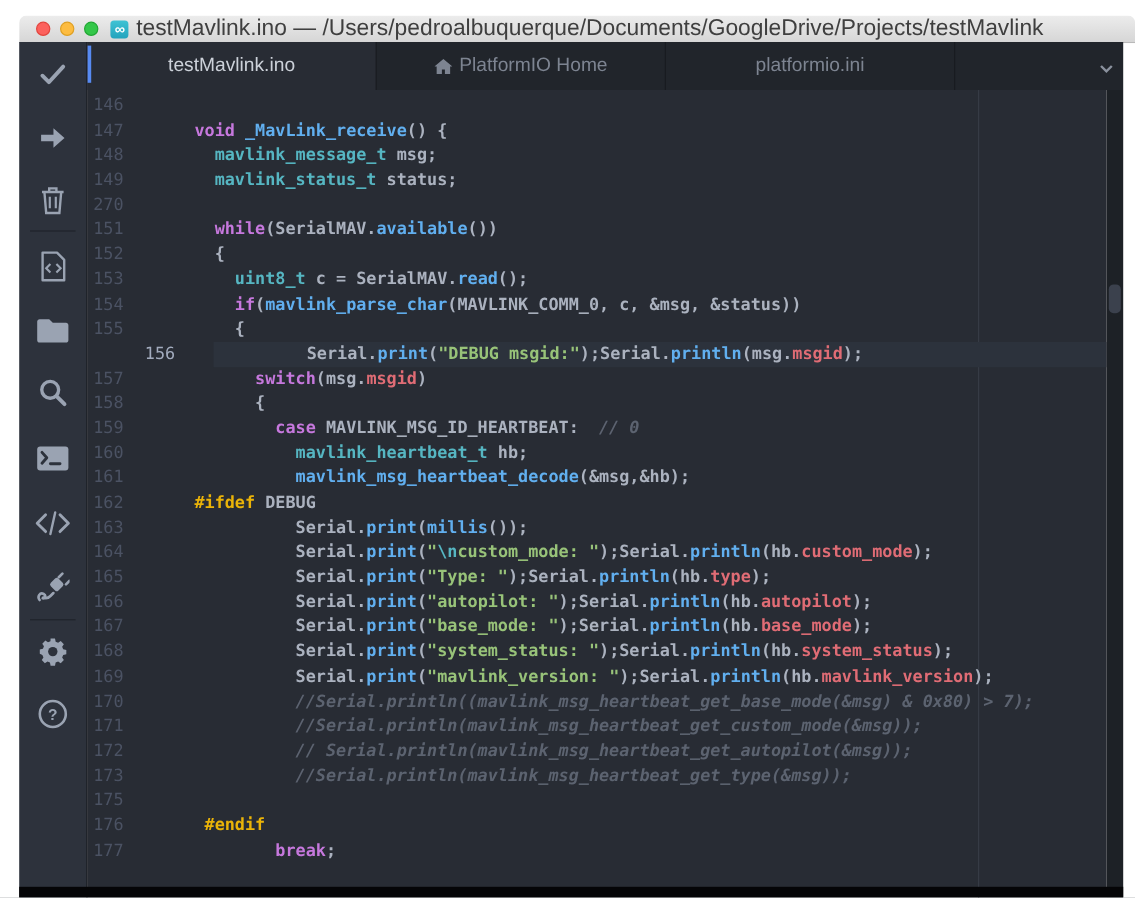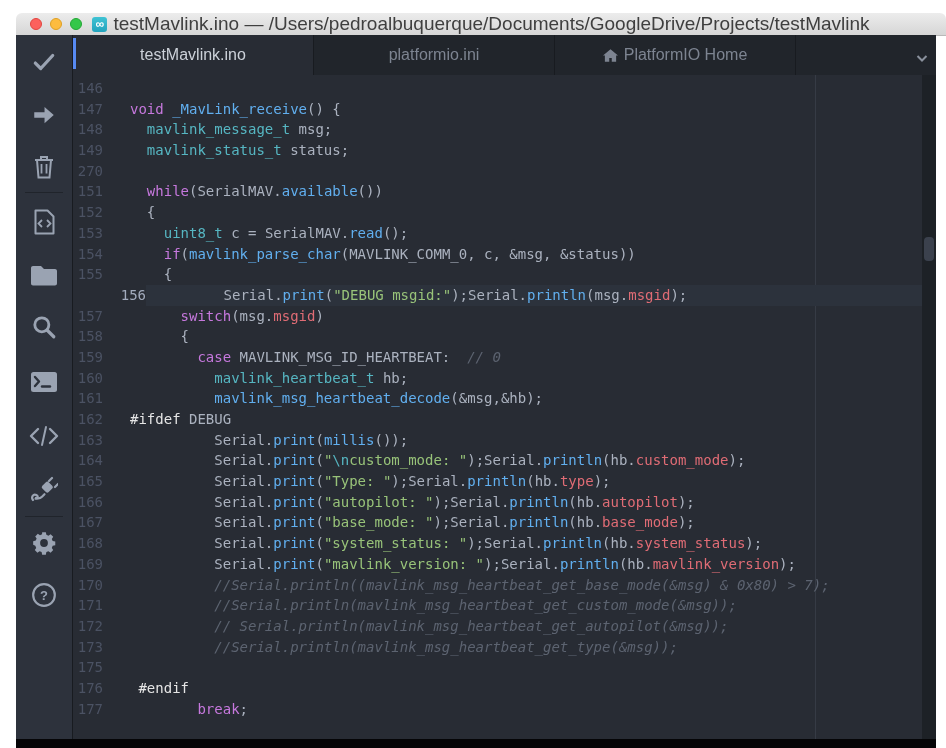--- a/index.html
+++ b/index.html
@@ -28,26 +28,26 @@
   .accent{position:absolute;left:0;top:3px;width:3px;height:31px;background:#578af2;}
   .tab{width:241px;height:40px;display:flex;align-items:center;justify-content:center;gap:6px;
        font-size:16px;color:#7d8491;border-right:1px solid #181b20;box-sizing:border-box;}
   .tab.active{background:#282c34;color:#ccd1d9;}
   .tab-overflow{position:absolute;right:8px;top:14px;}
   
   .editor{position:absolute;left:73px;top:75px;width:849px;height:673px;background:#282c34;
           font-family:"DejaVu Sans Mono","Liberation Mono",monospace;font-size:14px;}
   .wrapguide{position:absolute;left:742px;top:0;width:1px;height:673px;background:#363b45;}
   #code-lines{position:absolute;left:0;top:3px;width:849px;}
-  .row{display:flex;height:20.7px;line-height:20.7px;white-space:pre;position:relative;}
+  .row{display:flex;height:20.7px;line-height:20.7px;white-space:pre;position:relative;gap:32px;}
   .gutter{flex:0 0 30px;text-align:right;color:#4b5263;}
-  .code-area{flex:1;padding-left:27px;color:#abb2bf;}
+  .code-area{flex:1;padding-left:27px;color:#abb2bf;font-weight:bold;}
   .row.active .code-area{background:#2c323c;}
   .row.active .gutter{color:#a2abbd;margin-left:43px;}
-  .tok-k{color:#c678dd;} .tok-n{color:#e5e5e5;} .tok-t{color:#56b6c2;}
+  .tok-k{color:#c678dd;} .tok-n{color:#eab308;} .tok-t{color:#56b6c2;}
   .tok-f{color:#61afef;} .tok-s{color:#98c379;} .tok-e{color:#56b6c2;}
   .tok-r{color:#e06c75;} .tok-c{color:#5c6370;font-style:italic;}
   
   .scrolltrack{position:absolute;left:922px;top:75px;width:14px;height:673px;background:#1d2126;}
   .scrollthumb{position:absolute;left:2px;top:162px;width:10px;height:24px;background:#3b414d;border-radius:4px;}
   
   .blackbar{position:absolute;left:16px;top:739px;width:920px;height:9px;background:#050507;z-index:5;}
 </style>
 </head>
 <body>
@@ -145,27 +145,27 @@
         </svg>
     </div>
   </div>
 
   <div class="tabbar">
     <div class="accent"></div>
     <div class="tab active">
       <span>testMavlink.ino</span>
     </div>
     <div class="tab">
-      <span>platformio.ini</span>
-    </div>
-    <div class="tab">
       <svg width="15" height="13" viewBox="0 0 24 20">
           <path d="M12 0L0 10h3v10h7v-6h4v6h7V10h3z" fill="#7d8491"></path>
         </svg>
       <span>PlatformIO Home</span>
+    </div>
+    <div class="tab">
+      <span>platformio.ini</span>
     </div>
     <div class="tab-overflow">
       <svg width="12" height="9" viewBox="0 0 12 9">
           <path d="M1.5 2l4.5 4.5L10.5 2" stroke="#8a919d" stroke-width="2" fill="none"></path>
         </svg>
     </div>
   </div>
 
   <div class="editor">
     <div class="wrapguide"></div>

